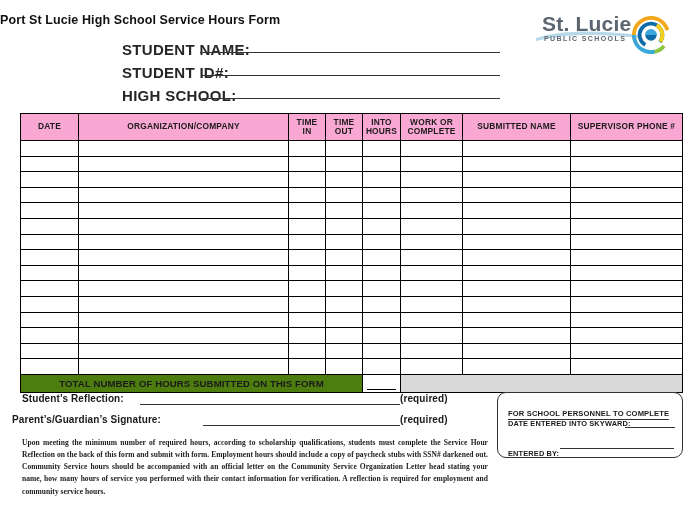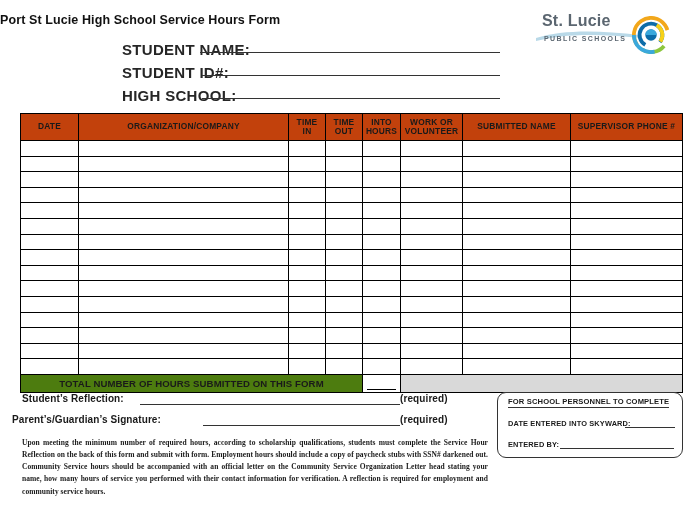--- a/index.html
+++ b/index.html
@@ -42,21 +42,21 @@
     position: absolute;
     left: 536px;
     top: 12px;
     width: 150px;
     height: 44px;
   }
   .logo-word {
     position: absolute;
     left: 6px;
     top: 0px;
-    font-size: 16px;
+    font-size: 21px;
     font-weight: bold;
     color: #5b6670;
     letter-spacing: 0.2px;
     font-family: "Liberation Sans", sans-serif;
   }
   .logo-sub {
     position: absolute;
     left: 8px;
     top: 23px;
     font-size: 7px;
@@ -108,21 +108,21 @@
     table-layout: fixed;
     font-size: 8.3px;
   }
   .hours-table th,
   .hours-table td {
     border: 1px solid #000000;
     padding: 0;
     margin: 0;
   }
   .hours-table thead th {
-    background: #c2410c;
+    background: #f9a8d4;
     font-weight: bold;
     text-align: center;
     height: 26px;
     line-height: 1.12;
     font-size: 8.4px;
     letter-spacing: 0.2px;
     color: #1a1a1a;
     vertical-align: middle;
   }
   .hours-table tbody td {
@@ -176,21 +176,21 @@
     width: 186px;
     height: 66px;
     border: 1.2px solid #333333;
     border-radius: 9px;
     background: #ffffff;
     box-sizing: border-box;
   }
   .personnel-title {
     position: absolute;
     left: 10px;
-    top: 4px;
+    top: 16px;
     font-size: 7.6px;
     font-weight: bold;
     letter-spacing: 0.15px;
     color: #1a1a1a;
     border-bottom: 1px solid #333333;
     padding-bottom: 1px;
   }
   .personnel-field {
     position: absolute;
     font-size: 7.4px;
@@ -285,21 +285,21 @@
         <th>
           <span>TIME</span><br>
           <span>OUT</span>
         </th>
         <th>
           <span>INTO</span><br>
           <span>HOURS</span>
         </th>
         <th>
           <span>WORK OR</span><br>
-          <span>VOLUNTEER</span>
+          <span>COMPLETE</span>
         </th>
         <th>
           <span>SUBMITTED NAME</span>
         </th>
         <th>
           <span>SUPERVISOR PHONE #</span>
         </th>
       </tr>
     </thead>
     <tbody id="table-body">
@@ -481,21 +481,21 @@
   <div class="sig-row" style="left:400px; top:414px;">
     <span>(required)</span>
   </div>
 
   <div class="personnel-box">
     <div class="personnel-title">FOR SCHOOL PERSONNEL TO COMPLETE</div>
     <div class="personnel-field" style="left:10px; top:26px;">
       <span>DATE ENTERED INTO SKYWARD:</span>
     </div>
     <div class="personnel-line" style="left:127px; top:34px; width:50px;"></div>
-    <div class="personnel-field" style="left:10px; top:47px;">
+    <div class="personnel-field" style="left:10px; top:56px;">
       <span>ENTERED BY:</span>
     </div>
     <div class="personnel-line" style="left:62px; top:55px; width:114px;"></div>
   </div>
 
   <div class="fineprint">Upon meeting the minimum number of required hours, according to scholarship qualifications, students must complete the Service Hour Reflection on the back of this form and submit with form. Employment hours should include a copy of paycheck stubs with SSN# darkened out. Community Service hours should be accompanied with an official letter on the Community Service Organization Letter head stating your name, how many hours of service you performed with their contact information for verification.   A reflection is required for employment and community service hours.</div>
 
 </div>
 
 </body></html>

